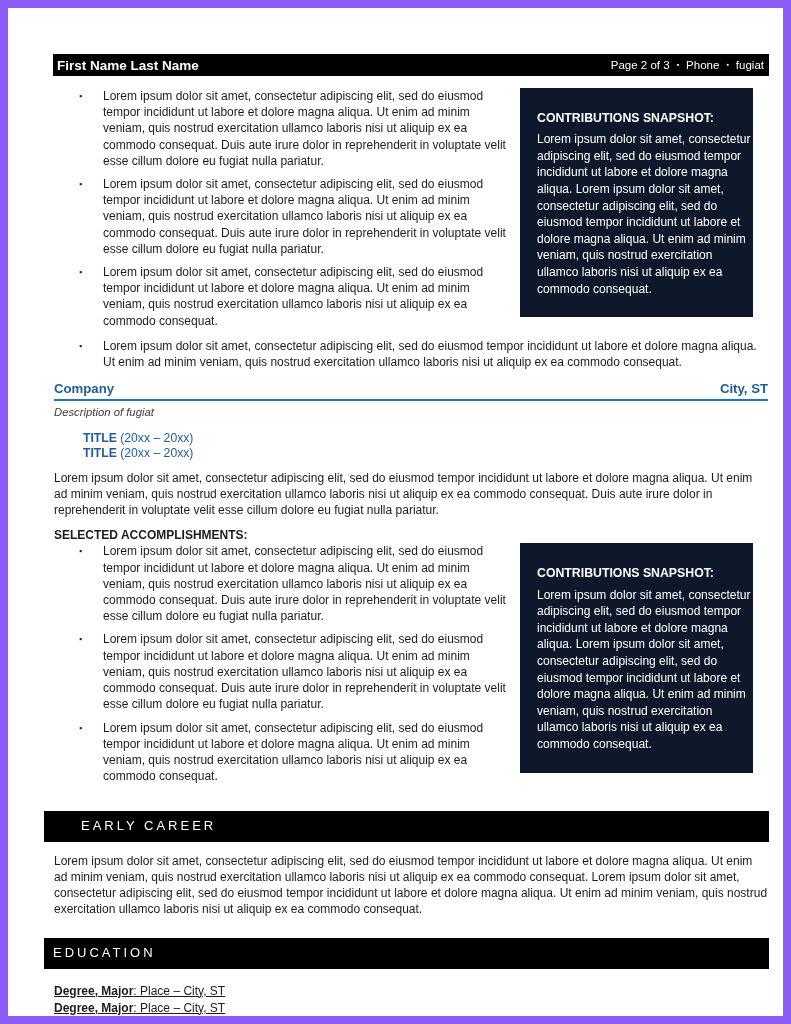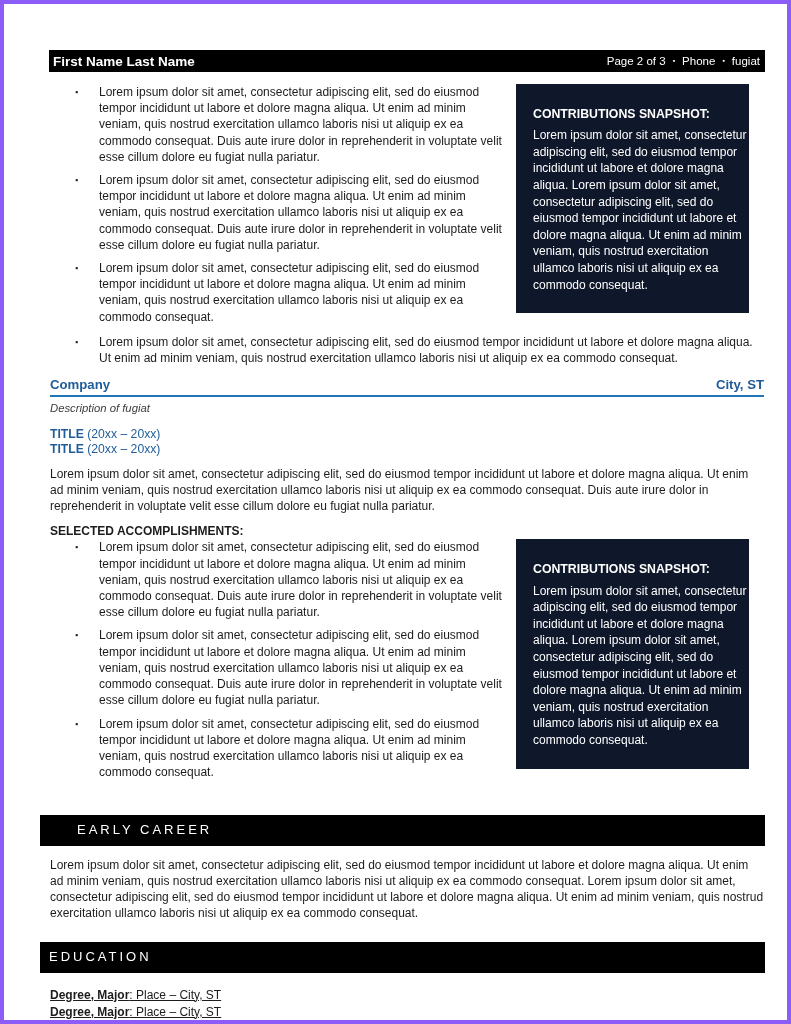--- a/index.html
+++ b/index.html
@@ -1,18 +1,18 @@
 <!DOCTYPE html>
 <html><head>
 <meta charset="utf-8">
 <style>
   html,body { margin:0; padding:0; background:#e9e9e9; }
   .page {
     position:relative; width:791px; height:1024px; margin:0 auto;
-    background:#ffffff; border:4px solid #8b5cf6; box-sizing:border-box;
+    background:#ffffff; border:8px solid #8b5cf6; box-sizing:border-box;
     font-family:"Liberation Sans", sans-serif; color:#1c1c1c; overflow:hidden;
   }
   
   .topbar {
     position:absolute; left:45px; top:46px; width:716px; height:22px;
     background:#000; color:#fff; display:flex; align-items:center;
     justify-content:space-between; box-sizing:border-box; padding:0 5px 0 4px;
   }
   .topbar .name { font-weight:bold; font-size:13.5px; }
   .topbar .right { display:flex; align-items:center; gap:7px; font-size:11.5px; }
@@ -36,30 +36,30 @@
   .bullet .btext { flex:1; }
   .bullet-full { margin-top:2px; }
   
   .company-row {
     display:flex; justify-content:space-between; 
     color:#1f5c99; font-weight:bold; font-size:13.2px;
     border-bottom:2px solid #2176b5; padding-bottom:2px; margin-top:11px;
   }
   .company-desc { font-style:italic; font-size:11.3px; color:#3c3c3c; margin-top:3px; }
   .title-line { color:#1f5c99; font-size:12.2px; line-height:15px; }
-  .titles { margin-top:10px; }
+  .titles { margin-top:10px;margin-left:29px; }
   .title-line .t-bold { font-weight:bold; }
   .summary { margin-top:9px; }
   .accomp-label { font-weight:bold; margin-top:9px; }
   
   .banner {
     background:#000; color:#fff; font-size:13px; letter-spacing:3px;
     padding:7px 0 7px 9px; margin-left:-10px; width:725px; box-sizing:border-box;
   }
-  .banner.early { margin-top:28px;padding-left:37px; }
+  .banner.early { margin-top:20px;padding-left:37px; }
   .banner.edu { margin-top:21px; }
   .para { margin-top:11px; }
   
   .degrees { margin-top:14px; }
   .degree-line { line-height:17px;text-decoration:underline; }
   .degree-line .d-bold { font-weight:bold; }
   .addendum { text-align:center; font-style:italic; margin-top:9px; font-size:12px; }
 </style>
 </head>
 <body>

